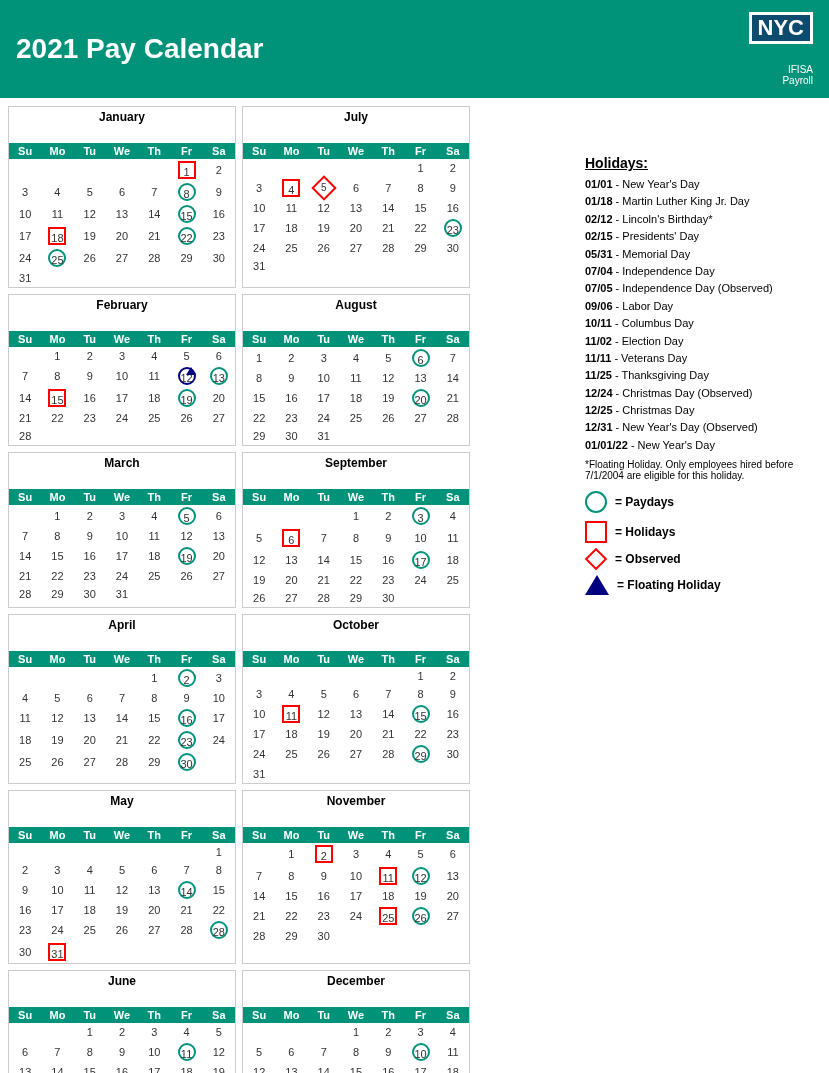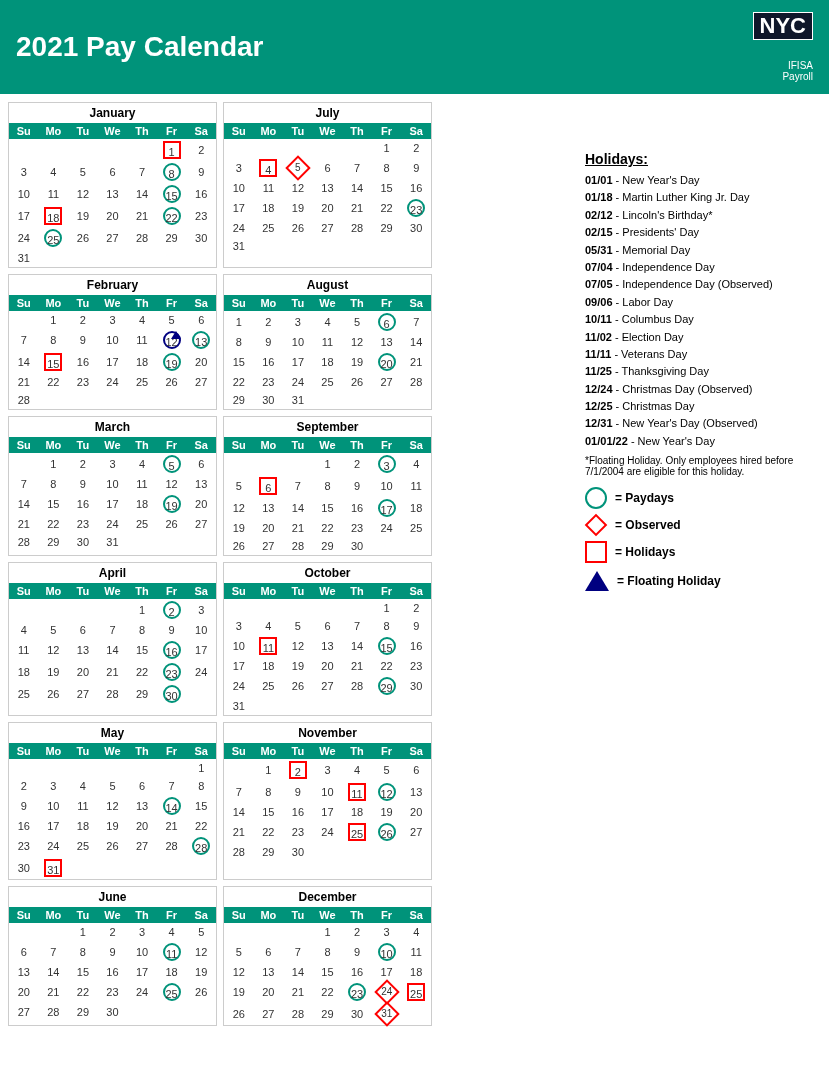--- a/index.html
+++ b/index.html
@@ -12,25 +12,25 @@
       display: flex;
       align-items: center;
       justify-content: space-between;
     }
     .header-title {
       font-size: 28px;
       font-weight: bold;
       text-align: right;
     }
     .nyc-logo {
-      background: #0f172a;
+      background: #0c4a6e;
       color: white;
       font-size: 22px;
       font-weight: 900;
-      border: 1px solid #ffffff;
+      border: 3px solid #ffffff;
       padding: 2px 6px;
       line-height: 1;
     }
     .nyc-logo-sub {
       font-size: 10px;
       color: white;
       text-align: right;
       margin-top: 20px;
     }
 
@@ -45,33 +45,34 @@
       gap: 6px;
       flex: 1;
     }
     .cal-row {
       display: flex;
       gap: 6px;
     }
 
     .month-cal {
       border: 1px solid #ccc;
-      width: 209px;
+      width: 228px;
       font-size: 11px;
     }
     .month-title {
       text-align: center;
       font-weight: bold;
       font-size: 12px;
       padding: 3px 0;
       background: #fff;
     }
     .cal-grid {
       width: 100%;
       border-collapse: collapse;
+      margin-top: 16px;
     }
     .cal-grid th {
       background: #00937a;
       color: white;
       text-align: center;
       padding: 2px 0;
       font-size: 11px;
       font-weight: bold;
       width: 14.28%;
     }
@@ -982,26 +983,26 @@
         <div class="holiday-item"><b>01/01/22</b> - New Year's Day</div>
       </div>
     <div class="floating-note">*Floating Holiday. Only employees hired before 7/1/2004 are eligible for this holiday.</div>
 
     <div class="legend">
       <div class="legend-item">
         <div class="legend-circle"></div>
         <span class="legend-label">= Paydays</span>
       </div>
       <div class="legend-item">
+        <div class="legend-square"></div>
+        <span class="legend-label">= Holidays</span>
+      </div>
+      <div class="legend-item">
         <div class="legend-diamond"></div>
         <span class="legend-label">= Observed</span>
-      </div>
-      <div class="legend-item">
-        <div class="legend-square"></div>
-        <span class="legend-label">= Holidays</span>
       </div>
       <div class="legend-item">
         <div class="legend-triangle"></div>
         <span class="legend-label">= Floating Holiday</span>
       </div>
     </div>
   </div>
 </div>
 
 </body></html>

